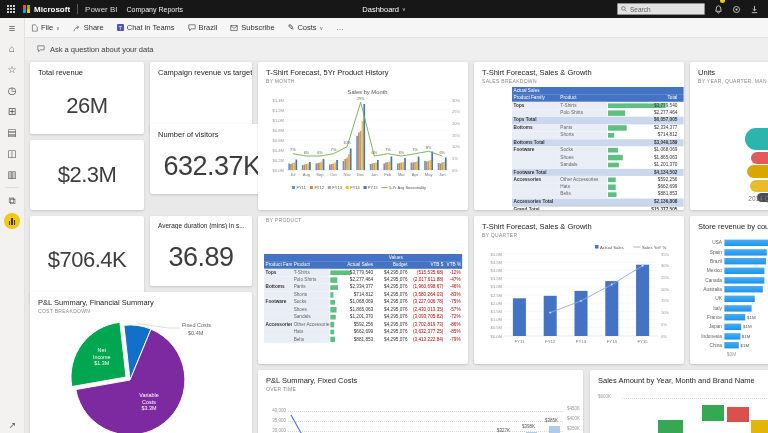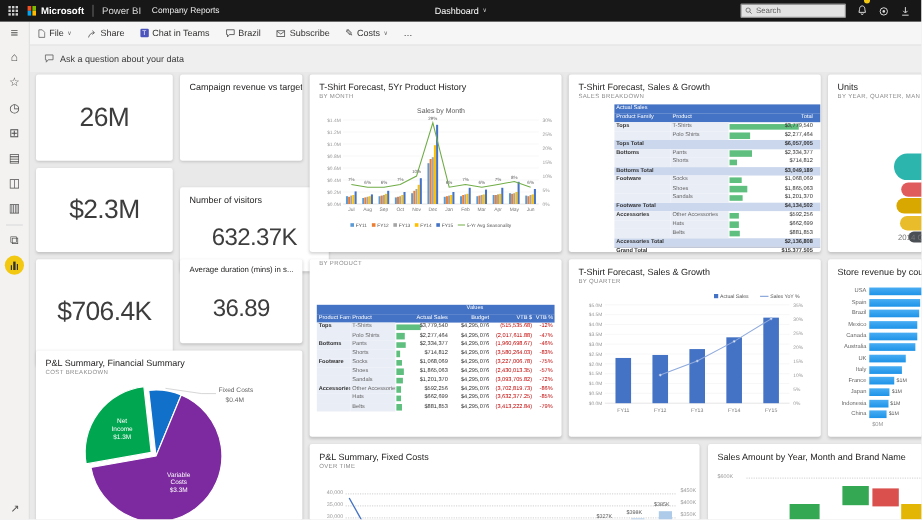--- a/index.html
+++ b/index.html
@@ -42,21 +42,21 @@
 
   
   .qna { position:absolute; left:25px; top:38px; right:0; height:22px; display:flex; align-items:center; gap:5px; padding-left:12px; font-size:7.5px; color:#3b3b3b; background:#efefef; }
 
   
   .tile { position:absolute; background:#fff; border-radius:2px; box-shadow:0 1px 2.5px rgba(0,0,0,.16); overflow:hidden; }
   .tile-title { font-size:7.5px; color:#252423; padding:6px 8px 0; white-space:nowrap; overflow:hidden; }
   .tile-sub { font-size:5px; color:#8a8a8a; padding:1px 8px 0; letter-spacing:.3px; white-space:nowrap; }
   .card { display:flex; flex-direction:column; }
   .card-value { flex:1; display:flex; align-items:center; justify-content:center; font-size:22px; color:#3d3d3d; letter-spacing:-.5px; }
-  .card-value.sm { font-size:20px;text-align:center; }
+  .card-value.sm { font-size:27px;text-align:center; }
   .gauge-host { flex:1; display:flex; align-items:flex-end; justify-content:center; }
   .chart-host { position:absolute; left:0; right:0; top:24px; bottom:0; }
   .abs-host { position:absolute; inset:0; }
 
   
   .tbl { position:absolute; transform:scale(.78); transform-origin:0 0; font-size:6px; color:#333; }
   .trow { display:flex; height:9.5px; line-height:9.5px; }
   .trow.hdr, .trow.band { background:#4472C4; color:#fff; }
   .cell { overflow:hidden; white-space:nowrap; padding:0 2px; position:relative; }
   .cell.r { text-align:right; }
@@ -223,29 +223,30 @@
   </div>
 
   <div class="qna">
     <svg width="8" height="8" viewBox="0 0 10 10">
         <path d="M1 1 h8 v5 H4 L2 8.5 V6 H1 Z" fill="none" stroke="#666" stroke-width=".9"></path>
       </svg>
     <span>Ask a question about your data</span>
   </div>
 
   <div class="tile card" style="left:30px;top:62px;width:114px;height:72px">
+    <div class="tile-title">Total revenue</div>
     <div class="card-value">26M</div>
   </div>
   <div class="tile card" style="left:150px;top:62px;width:102px;height:72px">
     <div class="tile-title">Campaign revenue vs target</div>
   </div>
   <div class="tile card" style="left:30px;top:140px;width:114px;height:70px">
     <div class="card-value">$2.3M</div>
   </div>
-  <div class="tile card" style="left:150px;top:156px;width:124px;height:70px">
+  <div class="tile card" style="left:150px;top:124px;width:124px;height:70px">
     <div class="tile-title">Number of visitors</div>
     <div class="card-value sm">632.37K</div>
   </div>
   <div class="tile card" style="left:30px;top:216px;width:114px;height:88px">
     <div class="card-value">$706.4K</div>
   </div>
   <div class="tile card" style="left:150px;top:216px;width:102px;height:70px">
     <div class="tile-title" style="font-size:6.5px">Average duration (mins) in s...</div>
     <div class="card-value sm">36.89</div>
   </div>

